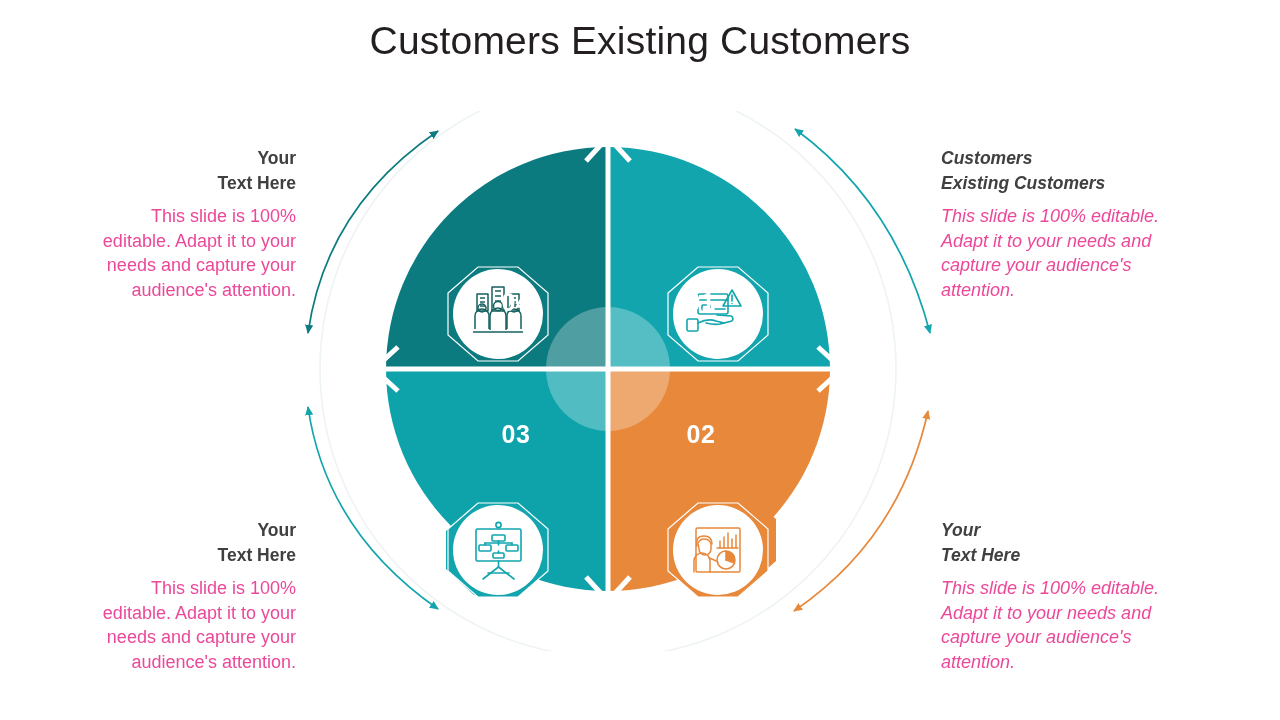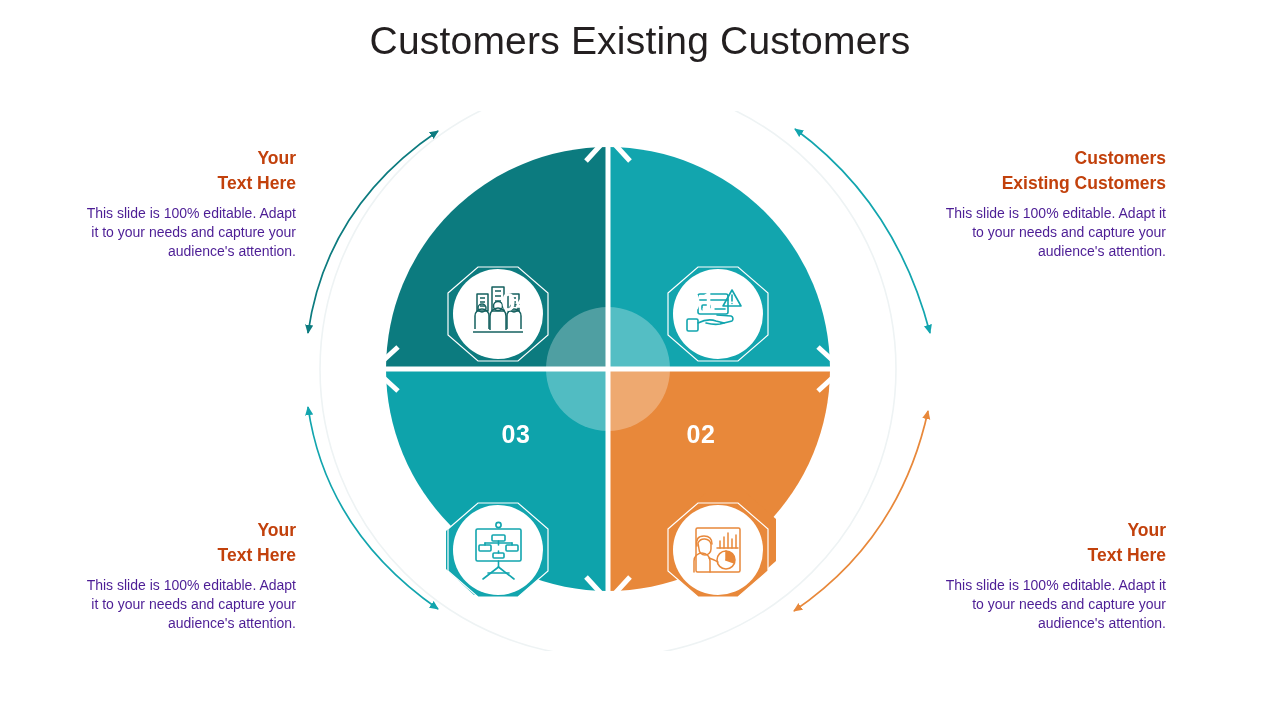--- a/index.html
+++ b/index.html
@@ -31,33 +31,33 @@
   }
 
   
   .text-block {
     position: absolute;
     width: 210px;
   }
   .text-block .tb-heading {
     font-size: 17.5px;
     font-weight: bold;
-    color: #c2410c;
+    color: #404040;
     line-height: 1.42;
     margin-bottom: 8px;
     white-space: pre-line;
   }
   .text-block .tb-body {
-    font-size: 14px;
+    font-size: 18px;
     font-weight: 400;
-    color: #4c1d95;
+    color: #ec4899;
     line-height: 1.38;
   }
   .align-right { text-align: right; }
-  .align-left  { text-align: right; }
+  .align-left  { text-align: left; font-style: italic; }
 
   #text-block-top-left    { left: 86px;  top: 146px; }
   #text-block-bottom-left { left: 86px;  top: 518px; }
   #text-block-top-right   { left: 941px; top: 146px; width: 225px; }
   #text-block-bottom-right{ left: 941px; top: 518px; width: 225px; }
 
   
   #diagram {
     position: absolute;
     left: 268px;

